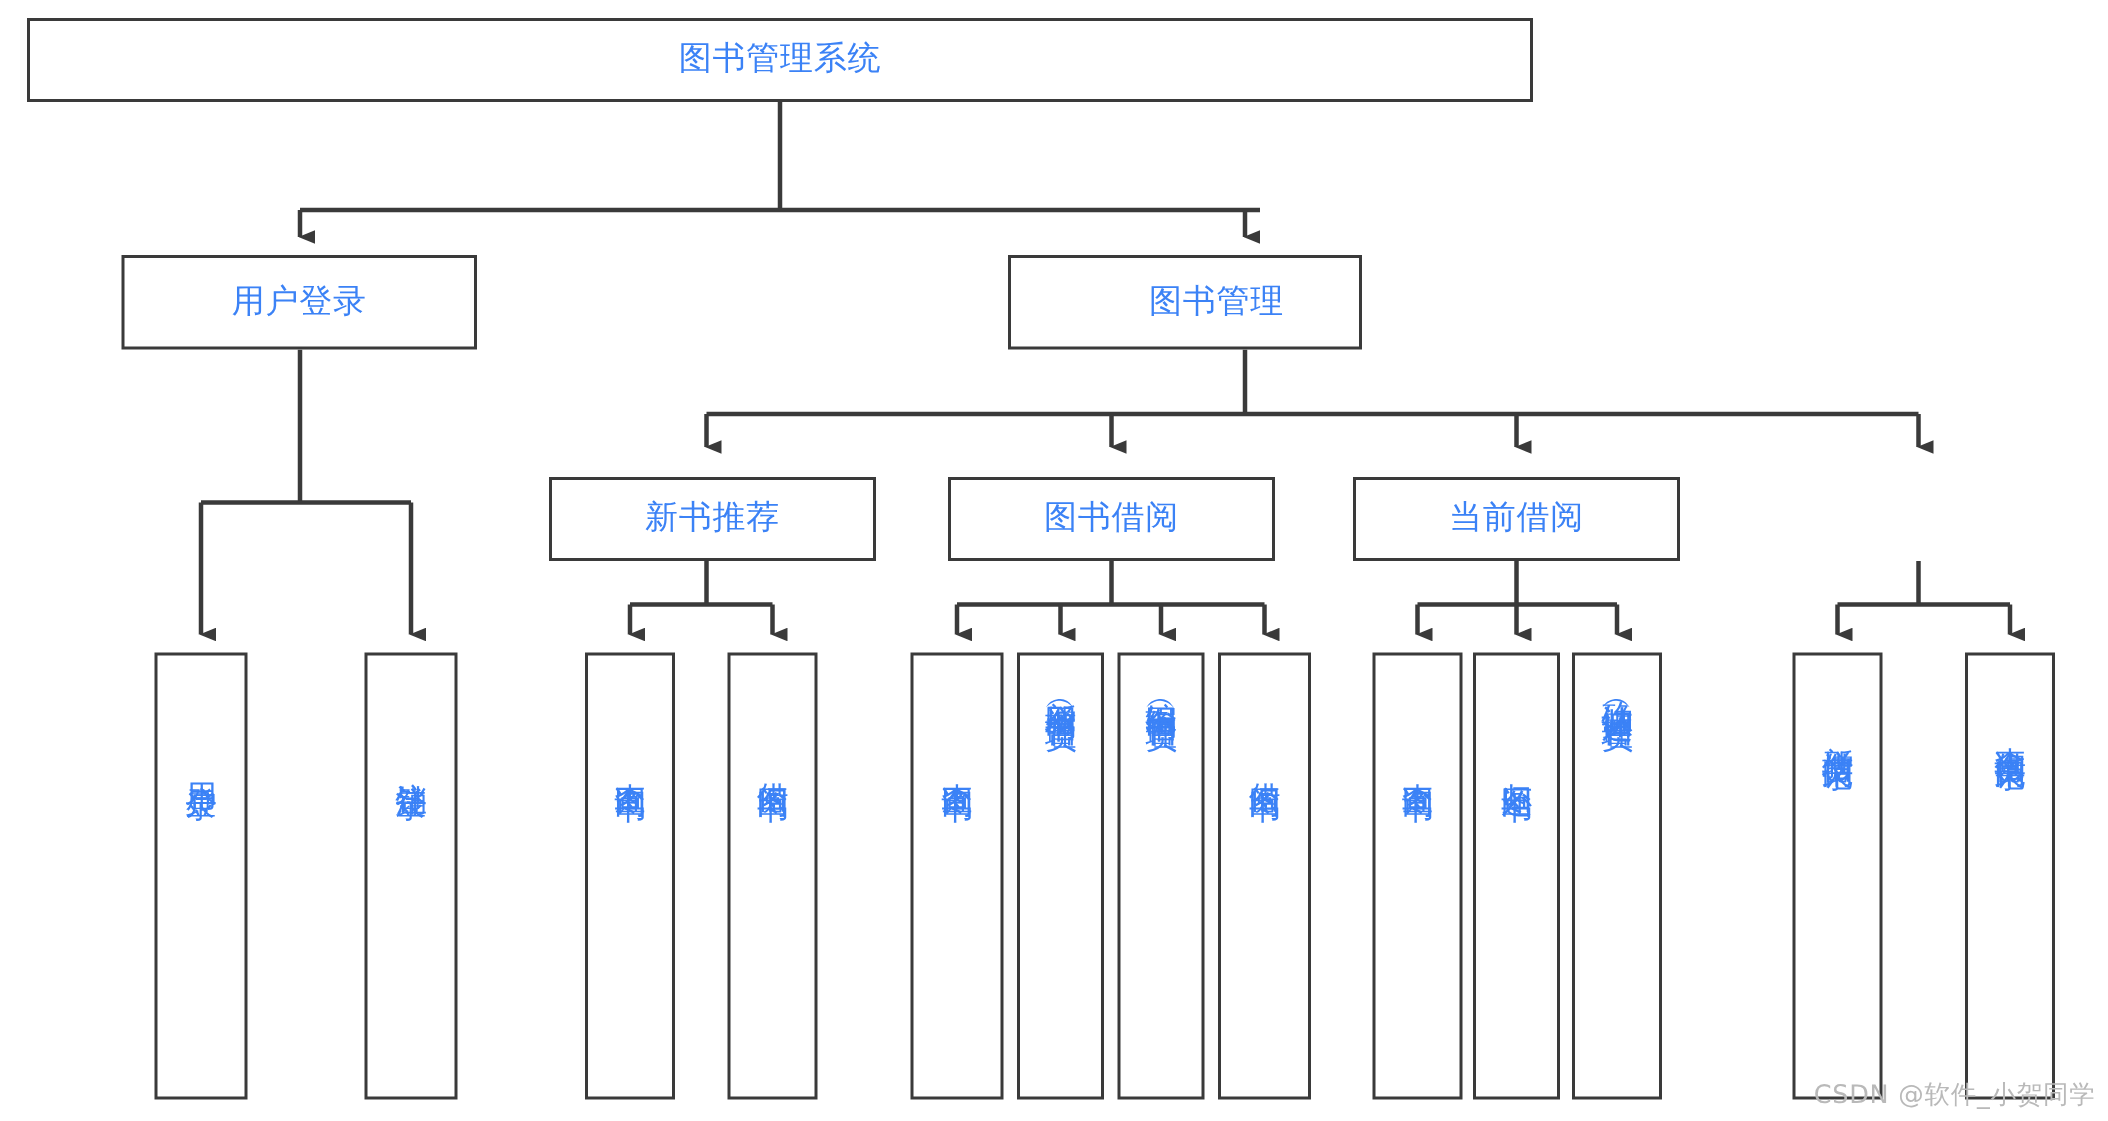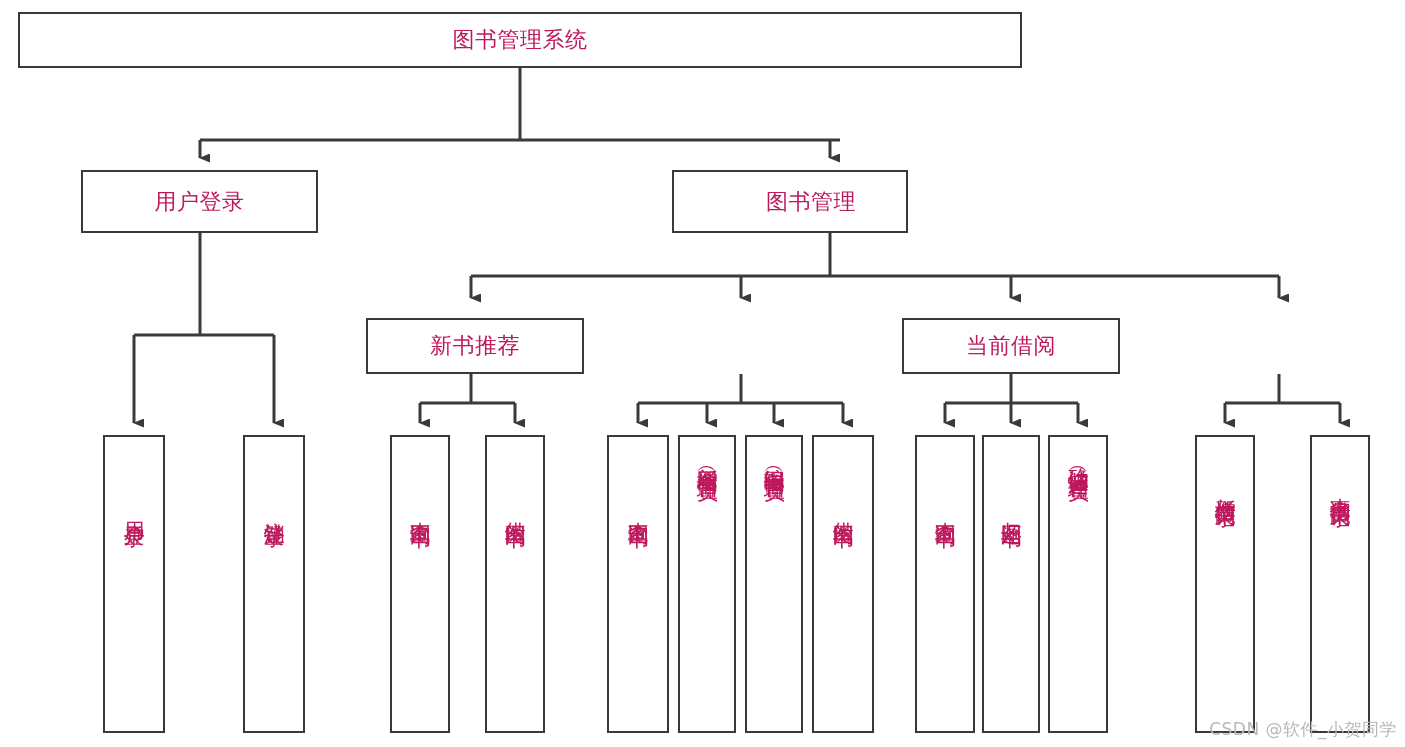--- a/index.html
+++ b/index.html
@@ -34,21 +34,21 @@
     display: flex;
     align-items: center;
     justify-content: center;
     color: #1e1e1e;
   }
   .node-label {
     font-size: 21px;
     line-height: 1.15;
     letter-spacing: 0.5px;
     white-space: nowrap;
-    color: #be185d;
+    color: #3b82f6;
   }
   .node-box.horizontal .node-label {
     writing-mode: horizontal-tb;
   }
   .node-box.vertical {
     align-items: flex-start;
     justify-content: center;
     padding-top: 10px;
   }
   .node-box.vertical .node-label {
@@ -146,20 +146,23 @@
   <div class="node-box horizontal level2" style="left:81px; top:170px; width:237px; height:63px;">
     <span class="node-label">用户登录</span>
   </div>
   <div class="node-box horizontal level2" style="left:672px; top:170px; width:236px; height:63px;padding-left:42px;">
     <span class="node-label">图书管理</span>
   </div>
 
   <div class="node-box horizontal level3" style="left:366px; top:318px; width:218px; height:56px;">
     <span class="node-label">新书推荐</span>
   </div>
+  <div class="node-box horizontal level3" style="left:632px; top:318px; width:218px; height:56px;">
+    <span class="node-label">图书借阅</span>
+  </div>
   <div class="node-box horizontal level3" style="left:902px; top:318px; width:218px; height:56px;">
     <span class="node-label">当前借阅</span>
   </div>
 
   <div class="node-box vertical mid" style="left:103px; top:435px; width:62px; height:298px;">
     <span class="node-label">用户登录</span>
   </div>
   <div class="node-box vertical mid" style="left:243px; top:435px; width:62px; height:298px;">
     <span class="node-label">注销登录</span>
   </div>

